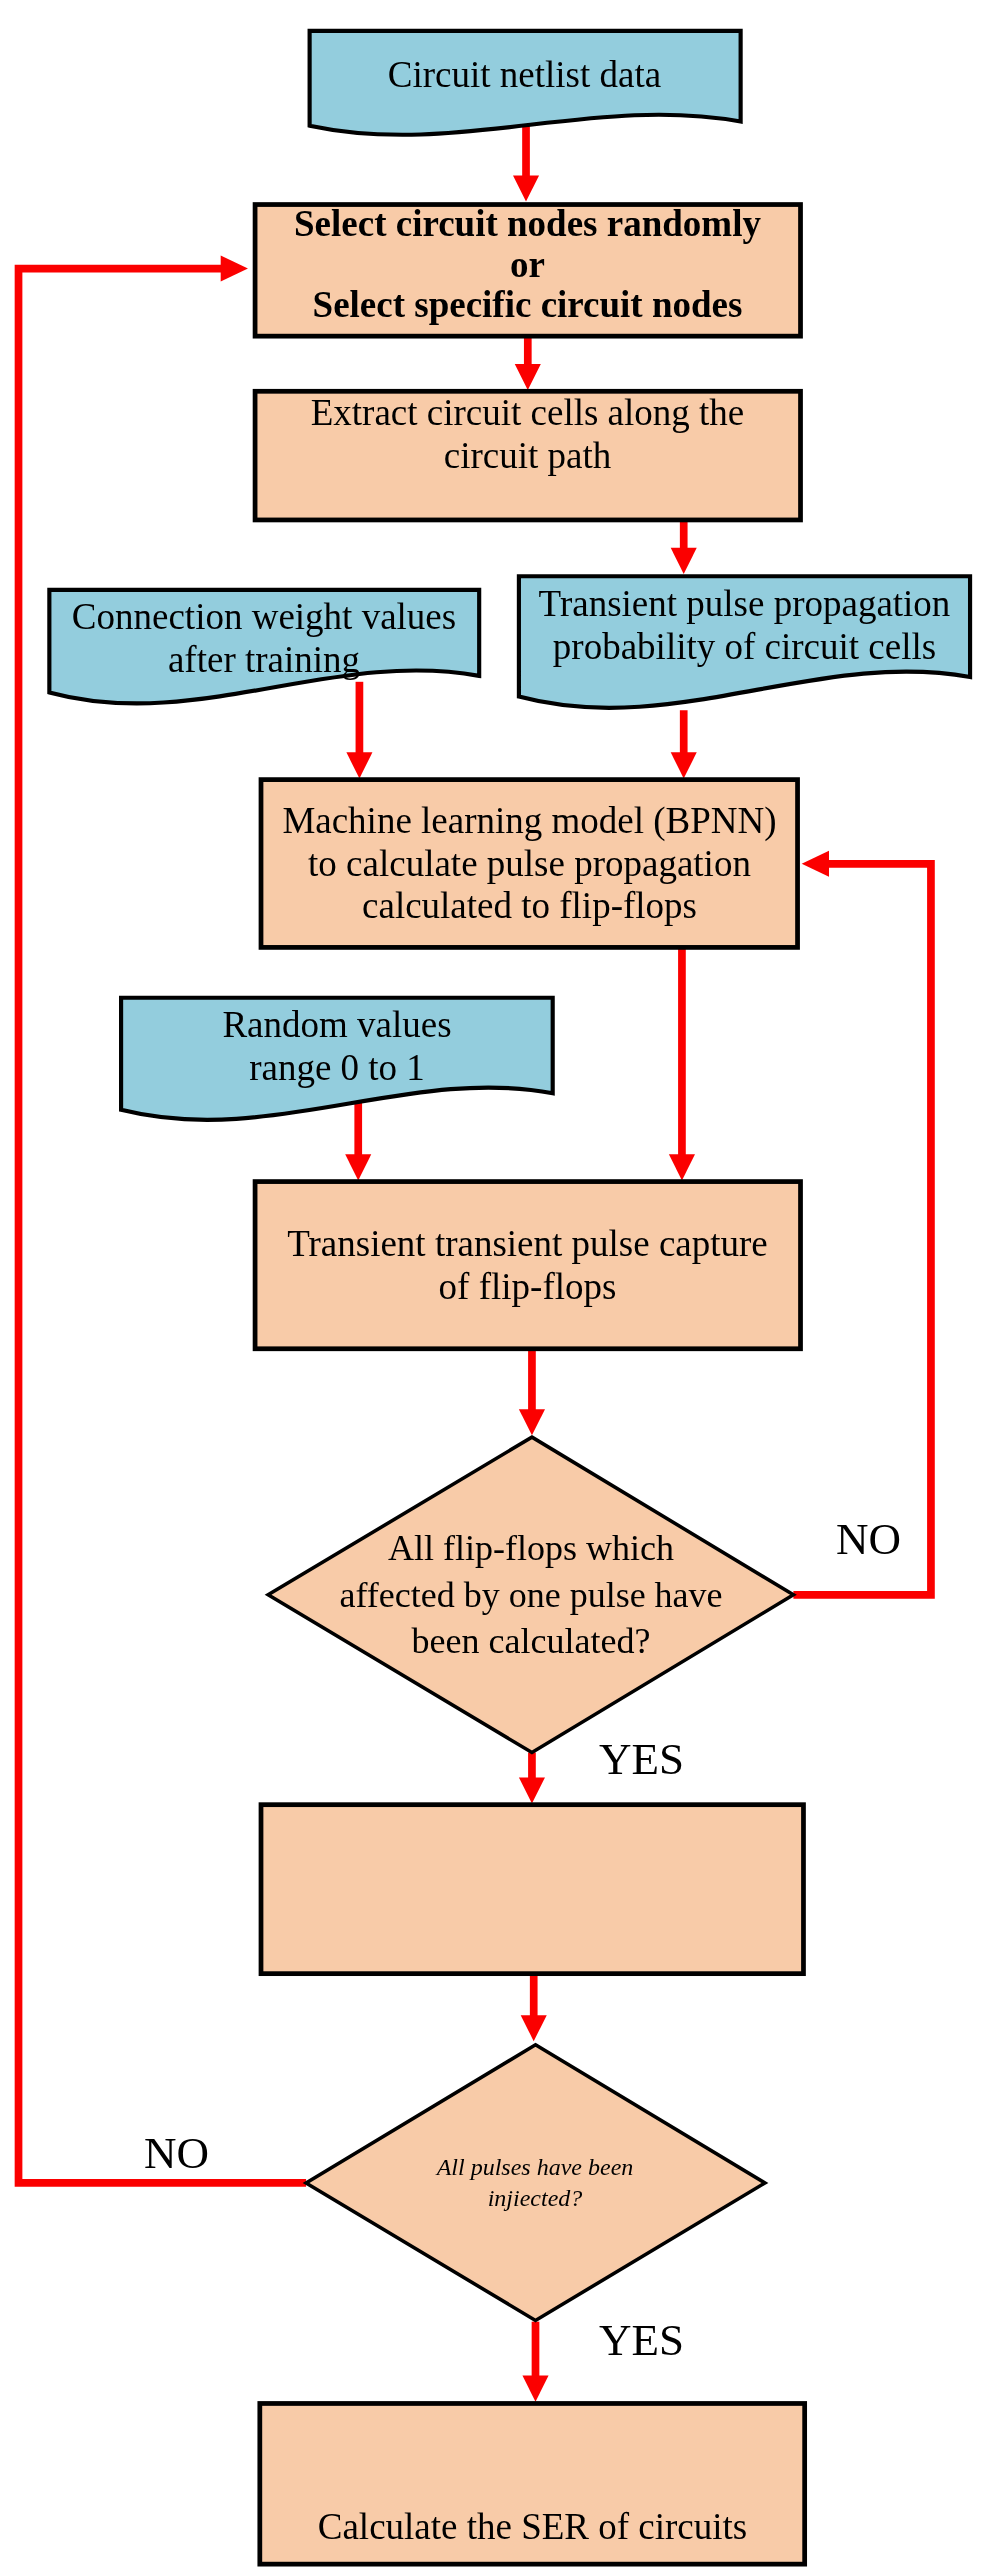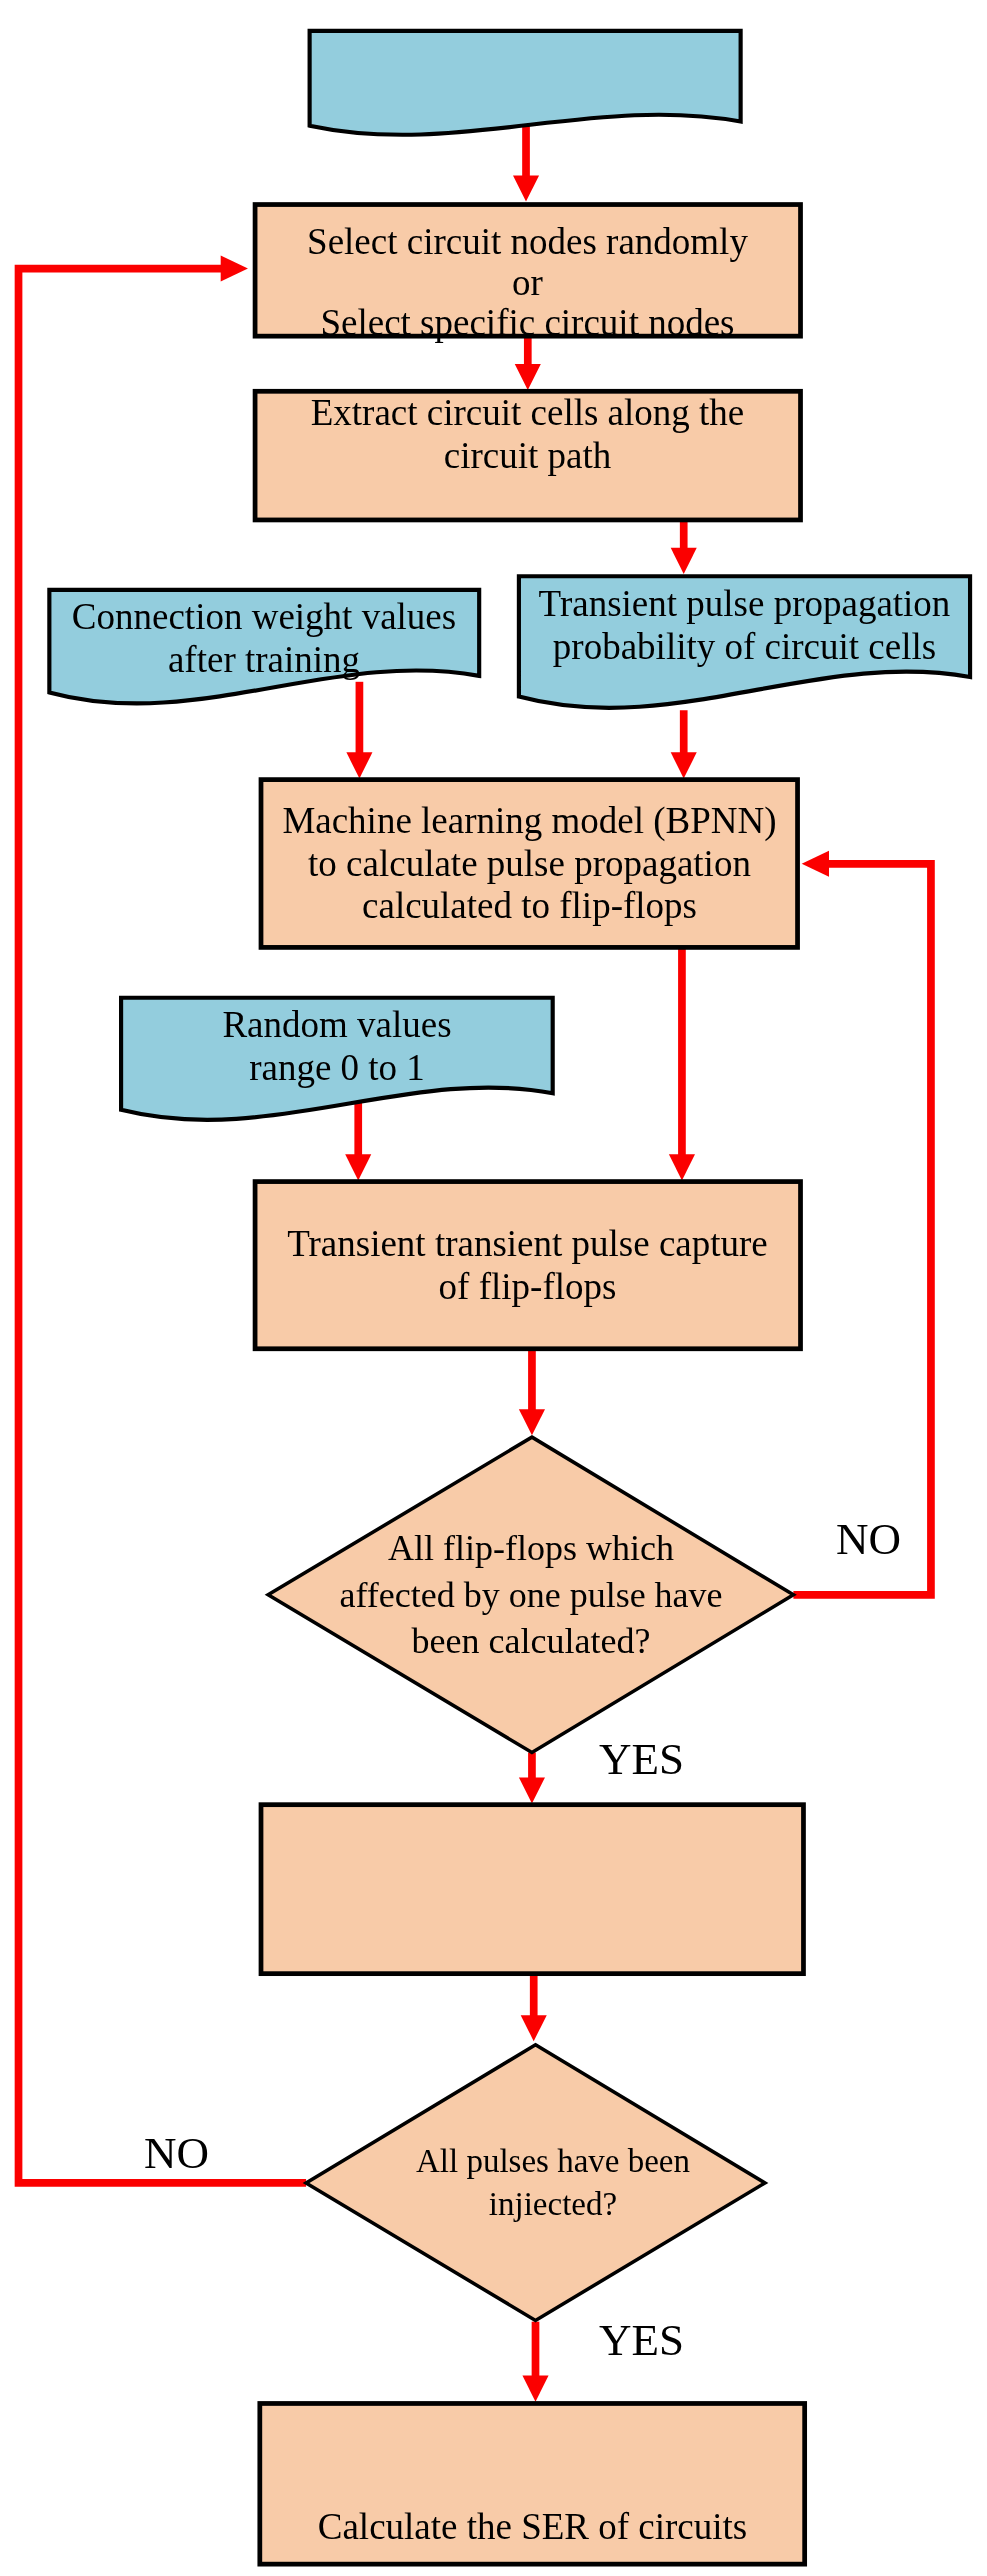--- a/index.html
+++ b/index.html
@@ -91,22 +91,23 @@
     <rect class="proc" x="430" y="660" width="920" height="217"></rect>
     <rect class="proc" x="440" y="1315" width="905" height="283"></rect>
     <rect class="proc" x="430" y="1993" width="920" height="282"></rect>
     <rect class="proc" x="440" y="3044" width="915" height="285"></rect>
     <rect class="proc" x="438" y="4054" width="919" height="271"></rect>
 
     <polygon class="diamond" points="897,2424 1338,2690 897,2956 452,2690"></polygon>
     <polygon class="diamond" points="903,3449 1290,3682 903,3914 516,3682"></polygon>
   </svg>
 
+  <div class="lbl" style="left:309px; top:31px; width:431px; height:89px;">Circuit netlist data</div>
 
-  <div class="lbl" style="left:255px; top:217px; width:545px; height:132px; line-height:1.1;">Select circuit nodes randomly
+  <div class="lbl" style="left:255px; top:199px; width:545px; height:132px; line-height:1.1;font-weight:bold;">Select circuit nodes randomly
 or
 Select specific circuit nodes</div>
 
   <div class="lbl" style="left:255px; top:370px; width:545px; height:129px;">Extract circuit cells along the
 circuit path</div>
 
   <div class="lbl" style="left:49px; top:590px; width:430px; height:98px;">Connection weight values
 after training</div>
 
   <div class="lbl" style="left:519px; top:576px; width:451px; height:100px;">Transient pulse propagation
@@ -120,21 +121,21 @@
 range 0 to 1</div>
 
   <div class="lbl" style="left:255px; top:1182px; width:545px; height:167px;">Transient transient pulse capture
 of flip-flops</div>
 
   <div class="lbl" style="left:276px; top:1512px; width:510px; height:166px; font-size:36px; line-height:1.3;">All flip-flops which
 affected by one pulse have
 been calculated?</div>
 
 
-  <div class="lbl" style="left:316px; top:2118px; width:474px; height:130px; font-size:33px; line-height:1.3;">All pulses have been
+  <div class="lbl" style="left:298px; top:2118px; width:474px; height:130px; font-size:24px; line-height:1.3;font-style:italic;">All pulses have been
 injiected?</div>
 
   <div class="lbl" style="left:260px; top:2403px; width:545px; height:161px;margin-top:44px;">Calculate the SER of circuits</div>
 
   <div class="lbl edge-lbl" style="left:815px; top:1510px; width:107px; height:59px;">NO</div>
 
   <div class="lbl edge-lbl" style="left:582px; top:1730px; width:119px; height:59px;">YES</div>
 
   <div class="lbl edge-lbl" style="left:123px; top:2124px; width:107px; height:59px;">NO</div>
 

